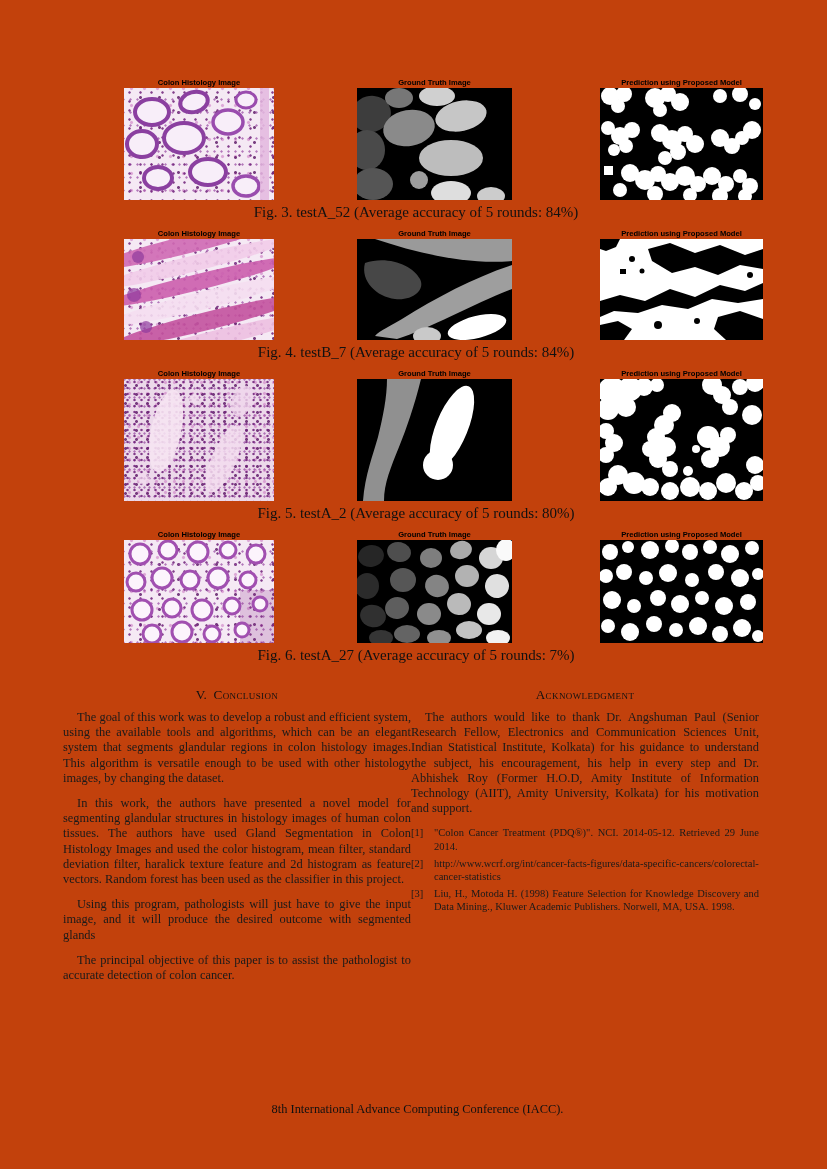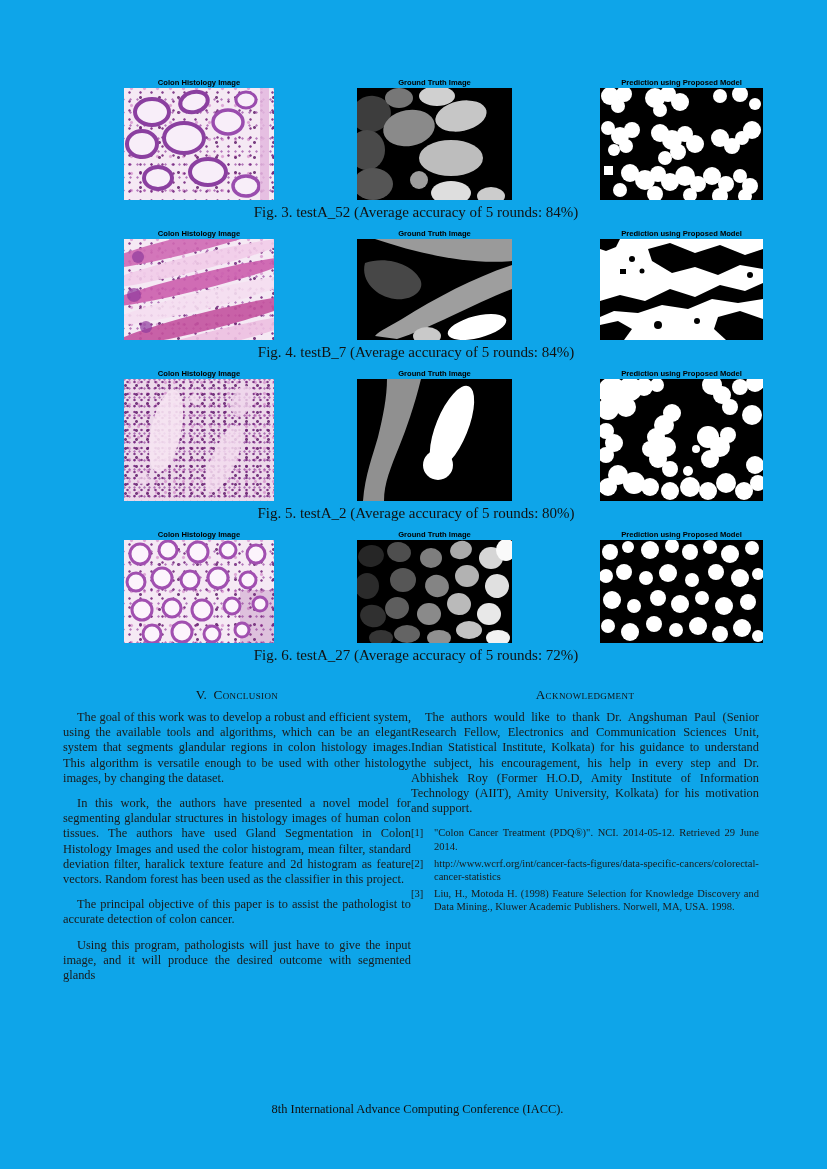--- a/index.html
+++ b/index.html
@@ -1,16 +1,16 @@
 <!DOCTYPE html>
 <html><head>
 <meta charset="utf-8">
 <style>
   html,body{margin:0;padding:0;background:#ffffff;}
-  .page{width:827px;height:1169px;position:relative;background:#0ea5e9;overflow:hidden;
+  .page{width:827px;height:1169px;position:relative;background:#c2410c;overflow:hidden;
         font-family:"Liberation Serif","DejaVu Serif",serif;color:#1a1a1a;}
   .figures{padding-top:78px;}
   .panels{display:flex;margin-left:124px;}
   .panel{display:flex;flex-direction:column;flex:none;}
   .p1{width:150px;margin-right:59px;}
   .p2{width:155px;margin-right:88px;padding-left:24px;}
   .p3{width:163px;}
   .panel-title{font-family:"Liberation Sans","DejaVu Sans",sans-serif;font-weight:bold;
                font-size:7.6px;line-height:10px;height:10px;text-align:center;color:#000;
                white-space:nowrap;overflow:hidden;}
@@ -373,36 +373,36 @@
                   <circle cx="76" cy="90" r="7"></circle>
                   <circle cx="98" cy="86" r="9"></circle>
                   <circle cx="120" cy="94" r="8"></circle>
                   <circle cx="142" cy="88" r="9"></circle>
                   <circle cx="158" cy="96" r="6"></circle>
               </g>
             </svg>
           </div>
         </div>
       </div>
-      <div class="fig-caption">Fig. 6.  testA_27 (Average accuracy of 5 rounds: 72%)</div>
+      <div class="fig-caption">Fig. 6.  testA_27 (Average accuracy of 5 rounds: 7%)</div>
     </div>
 
   </div>
 
   <div class="columns">
 
     <div class="col">
       <div class="heading">
         <span>V.</span>&nbsp;
         <span class="sc">Conclusion</span>
       </div>
       <p class="body-par">The goal of this work was to develop a robust and efficient system, using the available tools and algorithms, which can be an elegant system that segments glandular regions in colon histology images. This algorithm is versatile enough to be used with other histology images, by changing the dataset.</p>
       <p class="body-par">In this work, the authors have presented a novel model for segmenting glandular structures in histology images of human colon tissues. The authors have used Gland Segmentation in Colon Histology Images and used the color histogram, mean filter, standard deviation filter, haralick texture feature and 2d histogram as feature vectors. Random forest has been used as the classifier in this project.</p>
+      <p class="body-par">Using this program, pathologists will just have to give the input image, and it will produce the desired outcome with segmented glands</p>
       <p class="body-par">The principal objective of this paper is to assist the pathologist to accurate detection of colon cancer.</p>
-      <p class="body-par">Using this program, pathologists will just have to give the input image, and it will produce the desired outcome with segmented glands</p>
     </div>
 
     <div class="col">
       <div>
         <div class="heading">
           <span class="sc">Acknowledgment</span>
         </div>
         <p class="body-par">The authors would like to thank Dr. Angshuman Paul (Senior Research Fellow, Electronics and Communication Sciences Unit, Indian Statistical Institute, Kolkata) for his guidance to understand the subject, his encouragement, his help in every step and Dr. Abhishek Roy (Former H.O.D, Amity Institute of Information Technology (AIIT), Amity University, Kolkata) for his motivation and support.</p>
       </div>
 

